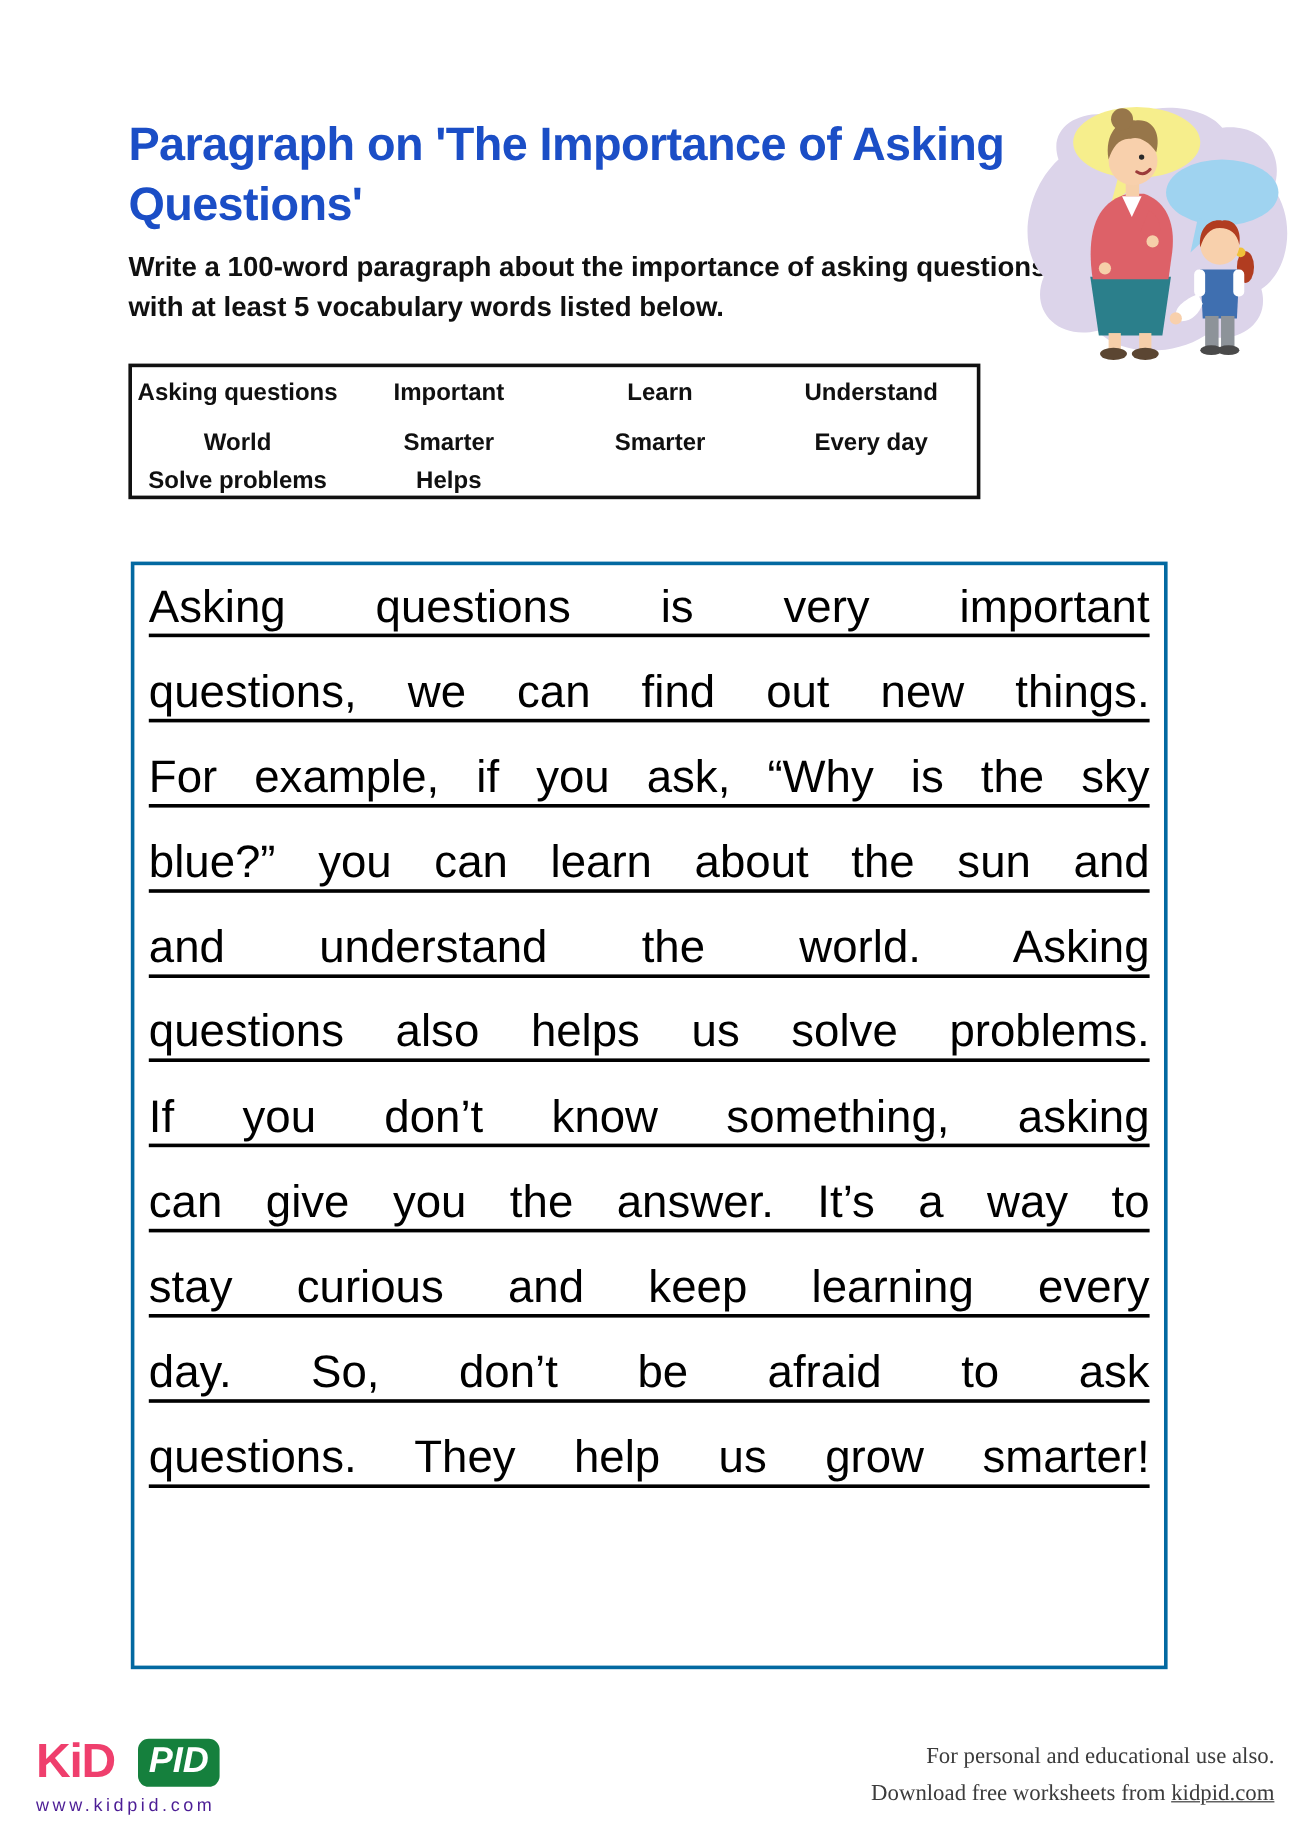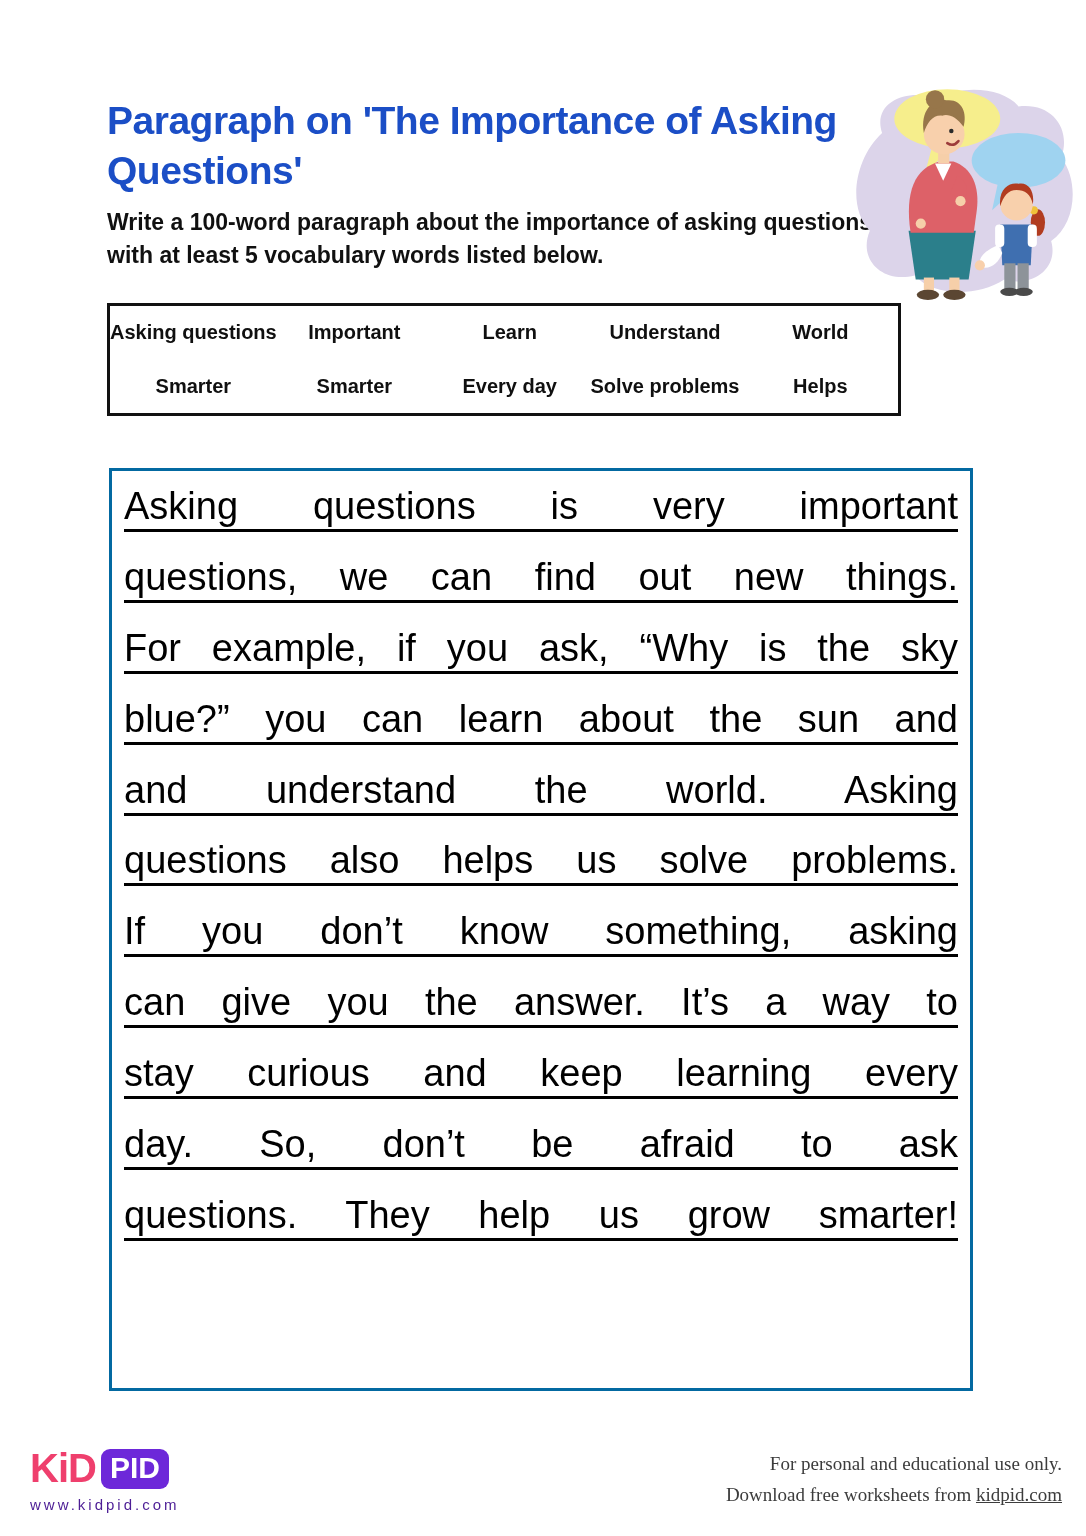--- a/index.html
+++ b/index.html
@@ -43,25 +43,25 @@
     top: 80px;
     width: 235px;
     height: 222px;
   }
 
   
   .vocab-box {
     position: absolute;
     left: 107px;
     top: 303px;
-    width: 794px;
+    width: 710px;
     height: 113px;
     border: 3px solid #111111;
     display: grid;
-    grid-template-columns: repeat(5, 1fr);
+    grid-template-columns: repeat(4, 1fr);
     grid-template-rows: 1fr 1fr;
     align-items: center;
   }
   .vocab-cell {
     text-align: center;
     font-size: 20px;
     font-weight: bold;
     color: #101010;
     white-space: nowrap;
   }
@@ -93,27 +93,28 @@
   
   .logo-block { position: absolute; left: 30px; top: 1446px; }
   .logo-row { display: flex; align-items: center; }
   .logo-kid {
     font-size: 40px;
     font-weight: bold;
     letter-spacing: -1px;
     color: #ef3f6d;
   }
   .logo-pid {
-    margin-left: 5px;
+    margin-left: 19px;
     font-size: 30px;
     font-weight: bold;
     color: #ffffff;
-    background: #6d28d9;
+    background: #15803d;
     border-radius: 9px;
     padding: 2px 9px 4px;
+    font-style: italic;
   }
   .logo-url {
     margin-top: 5px;
     font-size: 15px;
     letter-spacing: 3px;
     color: #4c1d95;
   }
   .note-block {
     position: absolute;
     right: 24px;
@@ -215,17 +216,17 @@
 
   <div class="logo-block">
     <div class="logo-row">
       <span class="logo-kid">KiD</span>
       <span class="logo-pid">PID</span>
     </div>
     <div class="logo-url">www.kidpid.com</div>
   </div>
 
   <div class="note-block">
-    <div>For personal and educational use only.</div>
+    <div>For personal and educational use also.</div>
     <div><span>Download free worksheets from </span><span class="note-link">kidpid.com</span></div>
   </div>
 
 </div>
 
 </body></html>

